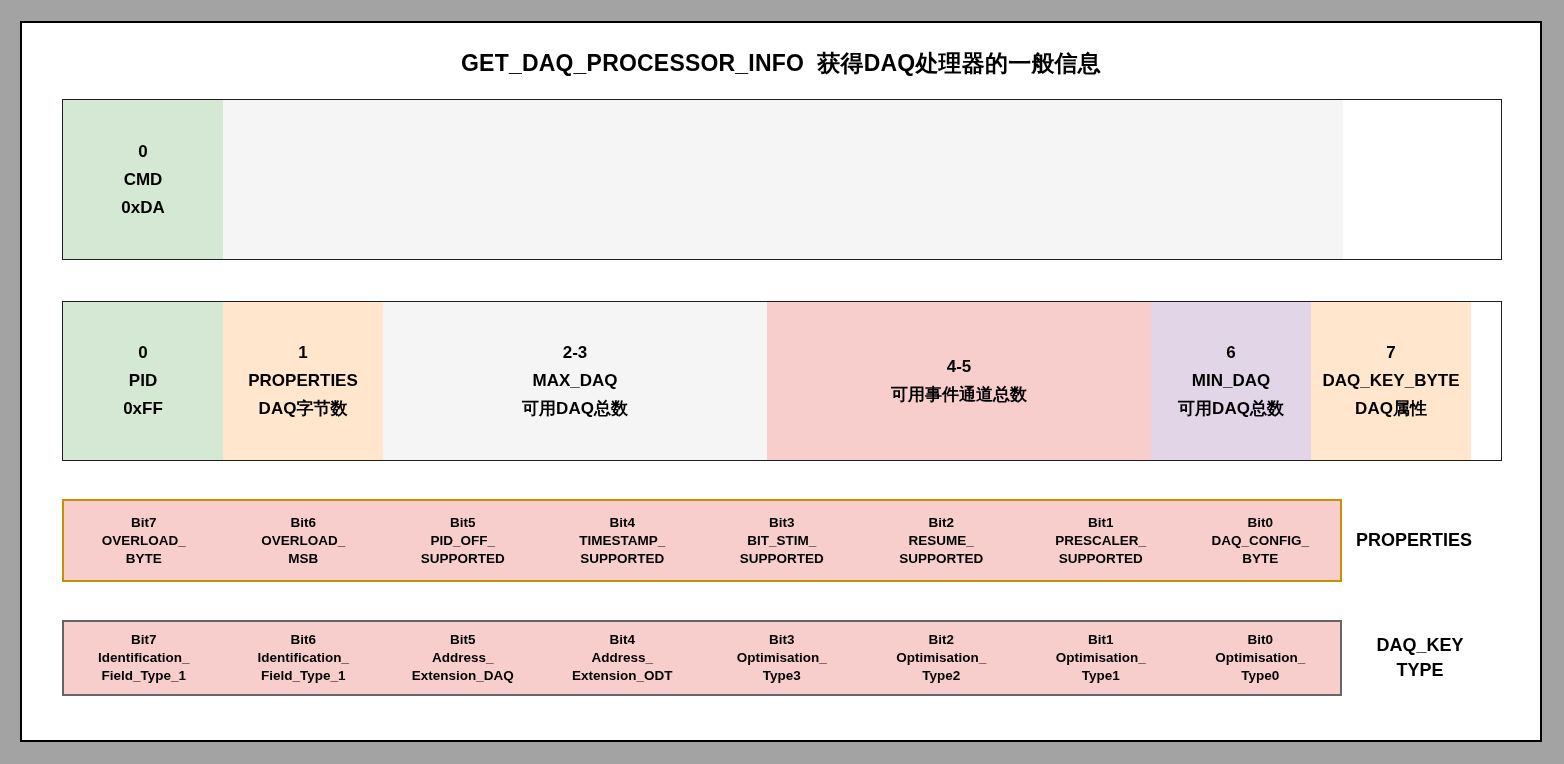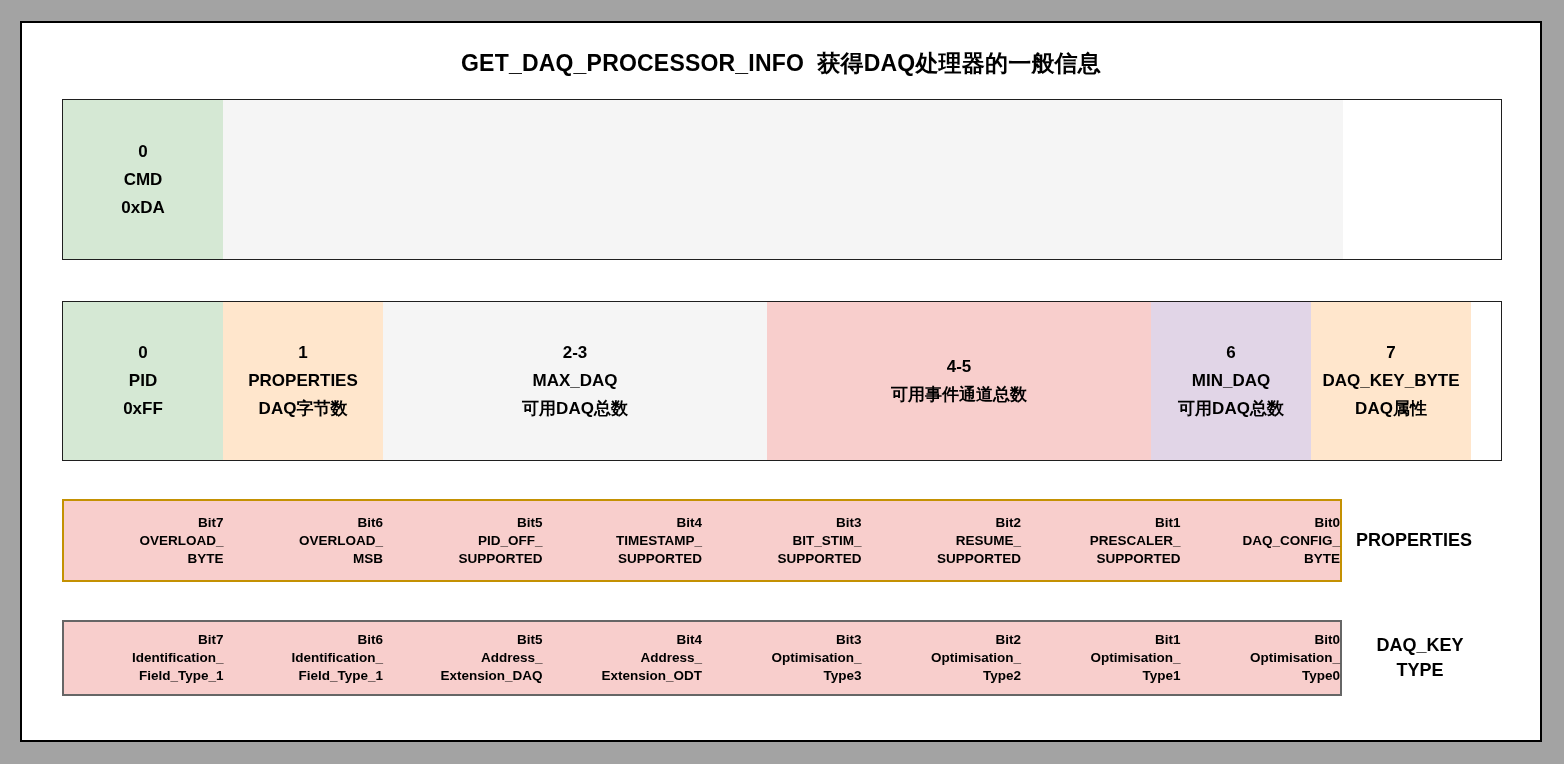--- a/index.html
+++ b/index.html
@@ -25,21 +25,21 @@
 
   .fill-green  { background: #d5e8d4; }
   .fill-orange { background: #ffe6cc; }
   .fill-gray   { background: #f5f5f5; }
   .fill-red    { background: #f8cecc; }
   .fill-purple { background: #e1d5e7; }
 
   .bit-row { position: absolute; display: flex; background: #f8cecc; }
   .row3 { left: 62px; top: 499px; width: 1280px; height: 83px; border: 2px solid #c49102; }
   .row4 { left: 62px; top: 620px; width: 1280px; height: 76px; border: 2px solid #666666; }
-  .bit-cell { flex: 1; font-size: 13.5px; line-height: 18px; align-items: flex-end; }
+  .bit-cell { flex: 1; font-size: 13.5px; line-height: 18px; }
 
   .side-label { position: absolute; display: flex; flex-direction: column; justify-content: center;
                 font-size: 18px; font-weight: bold; line-height: 25px; }
   .label3 { left: 1356px; top: 499px; height: 83px; }
   .label4 { left: 1352px; top: 620px; height: 76px; width: 136px; align-items: center; text-align: left; }
 </style>
 </head>
 <body>
 
 <div class="screen">

